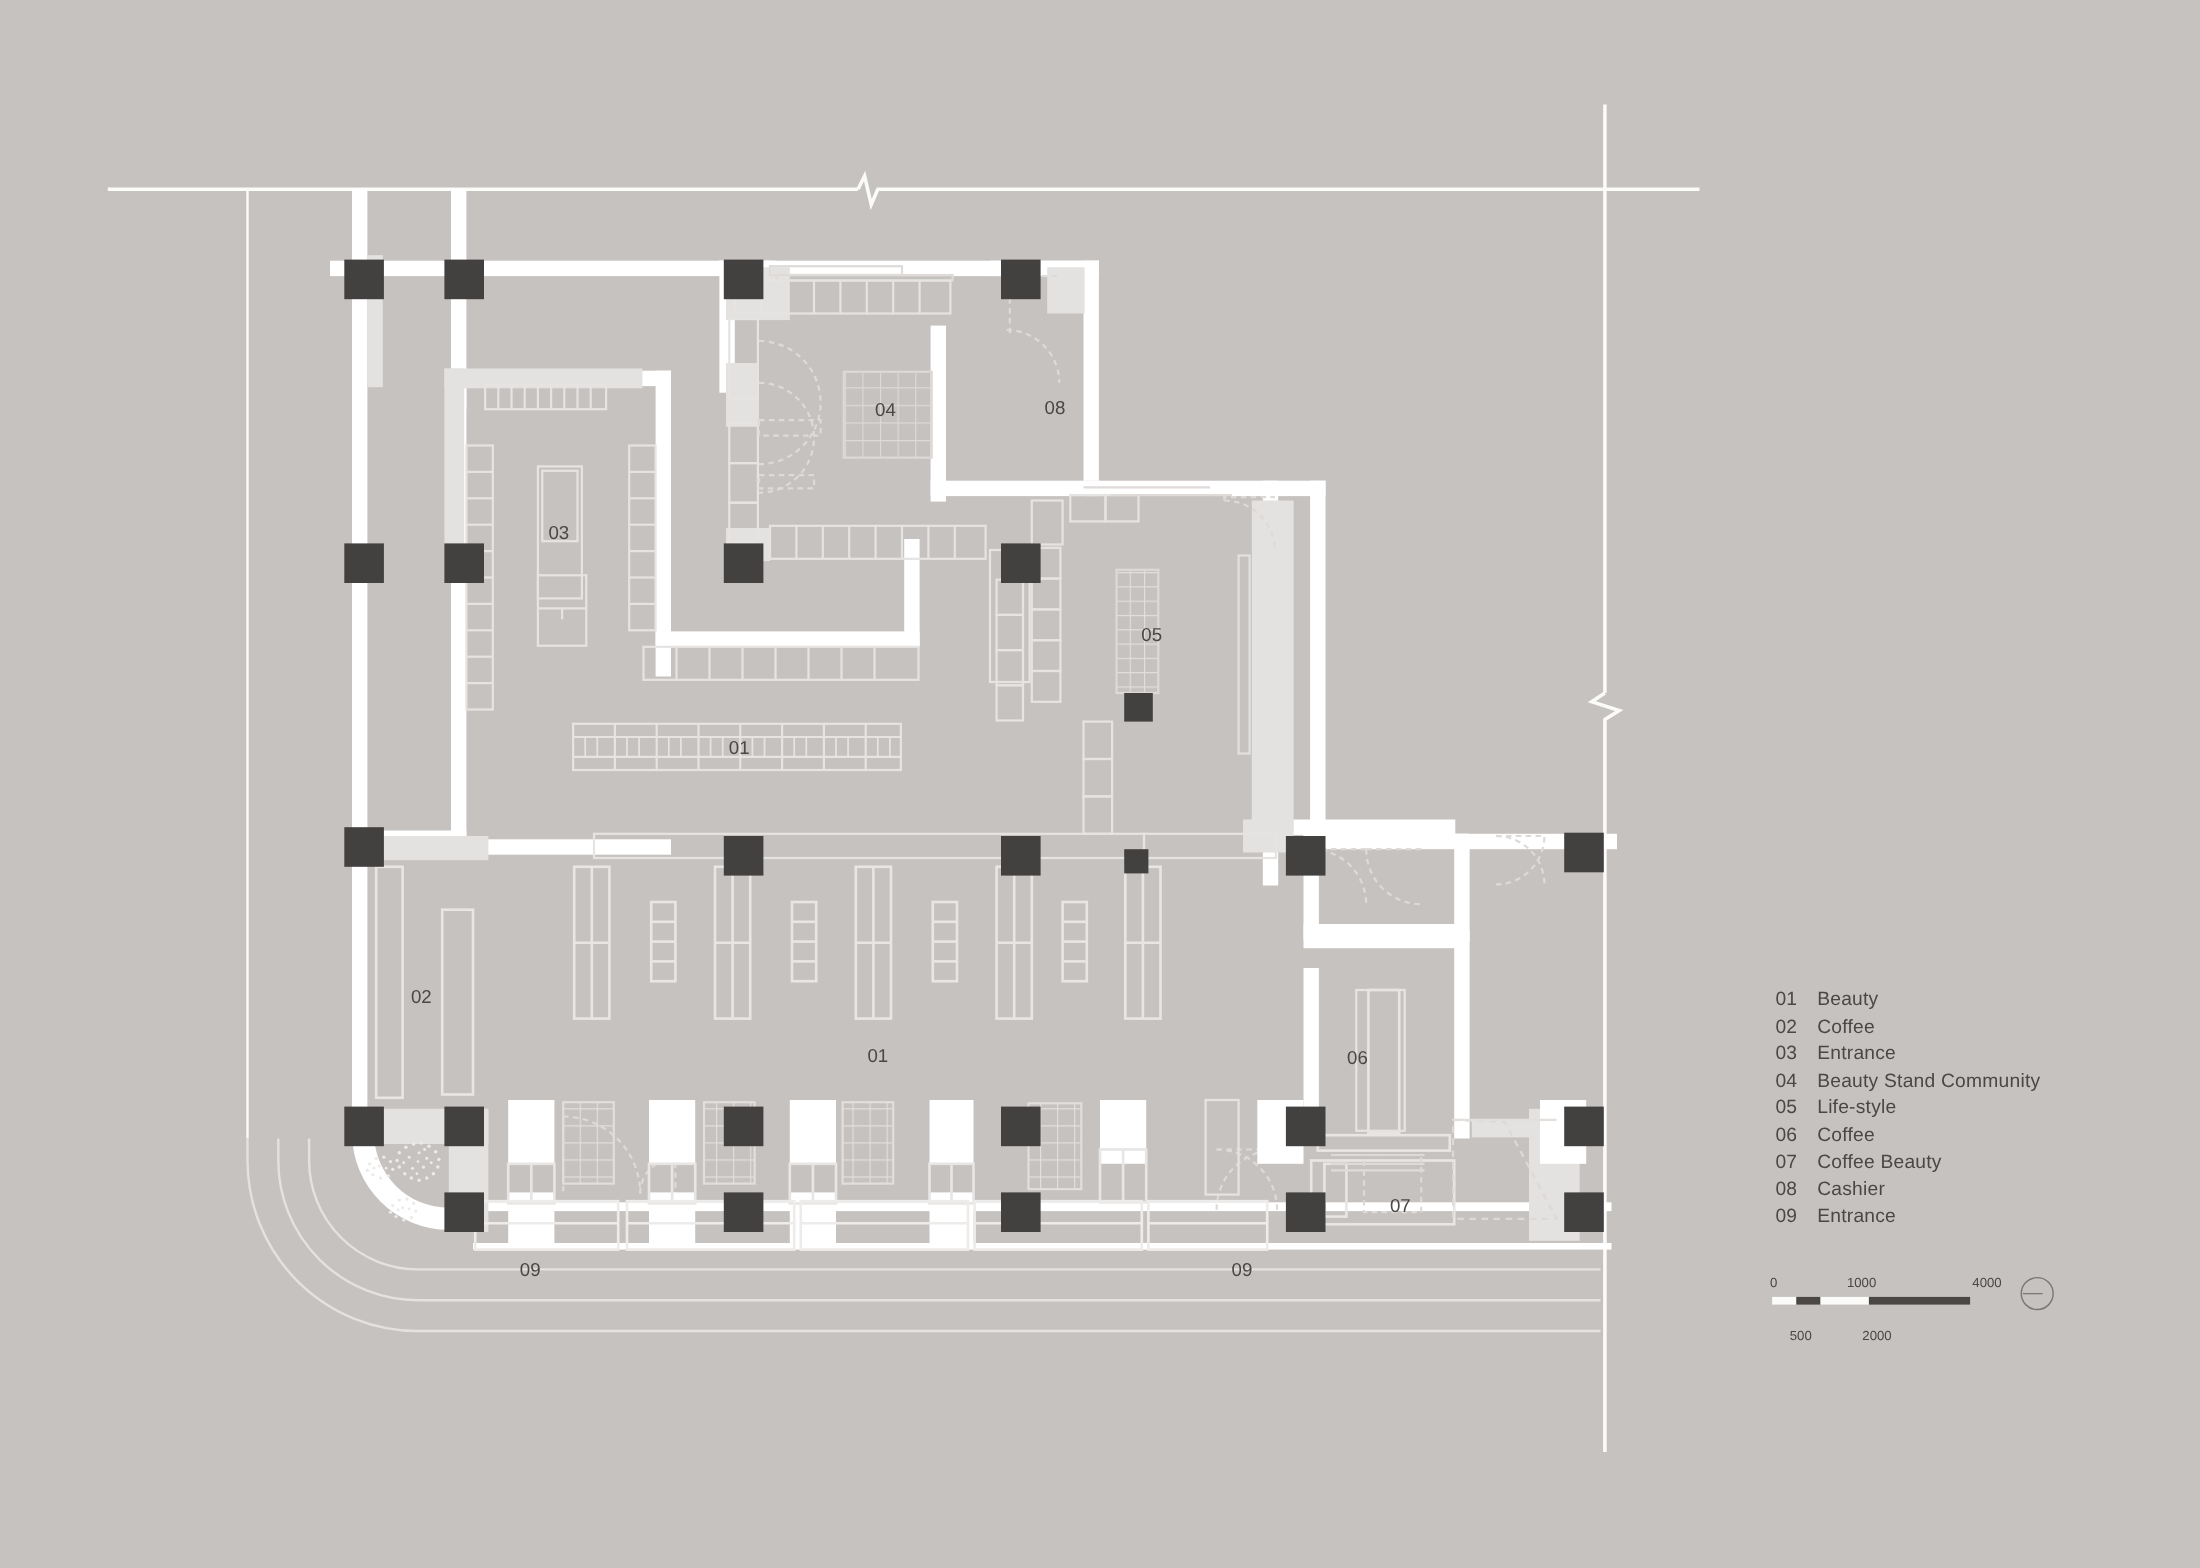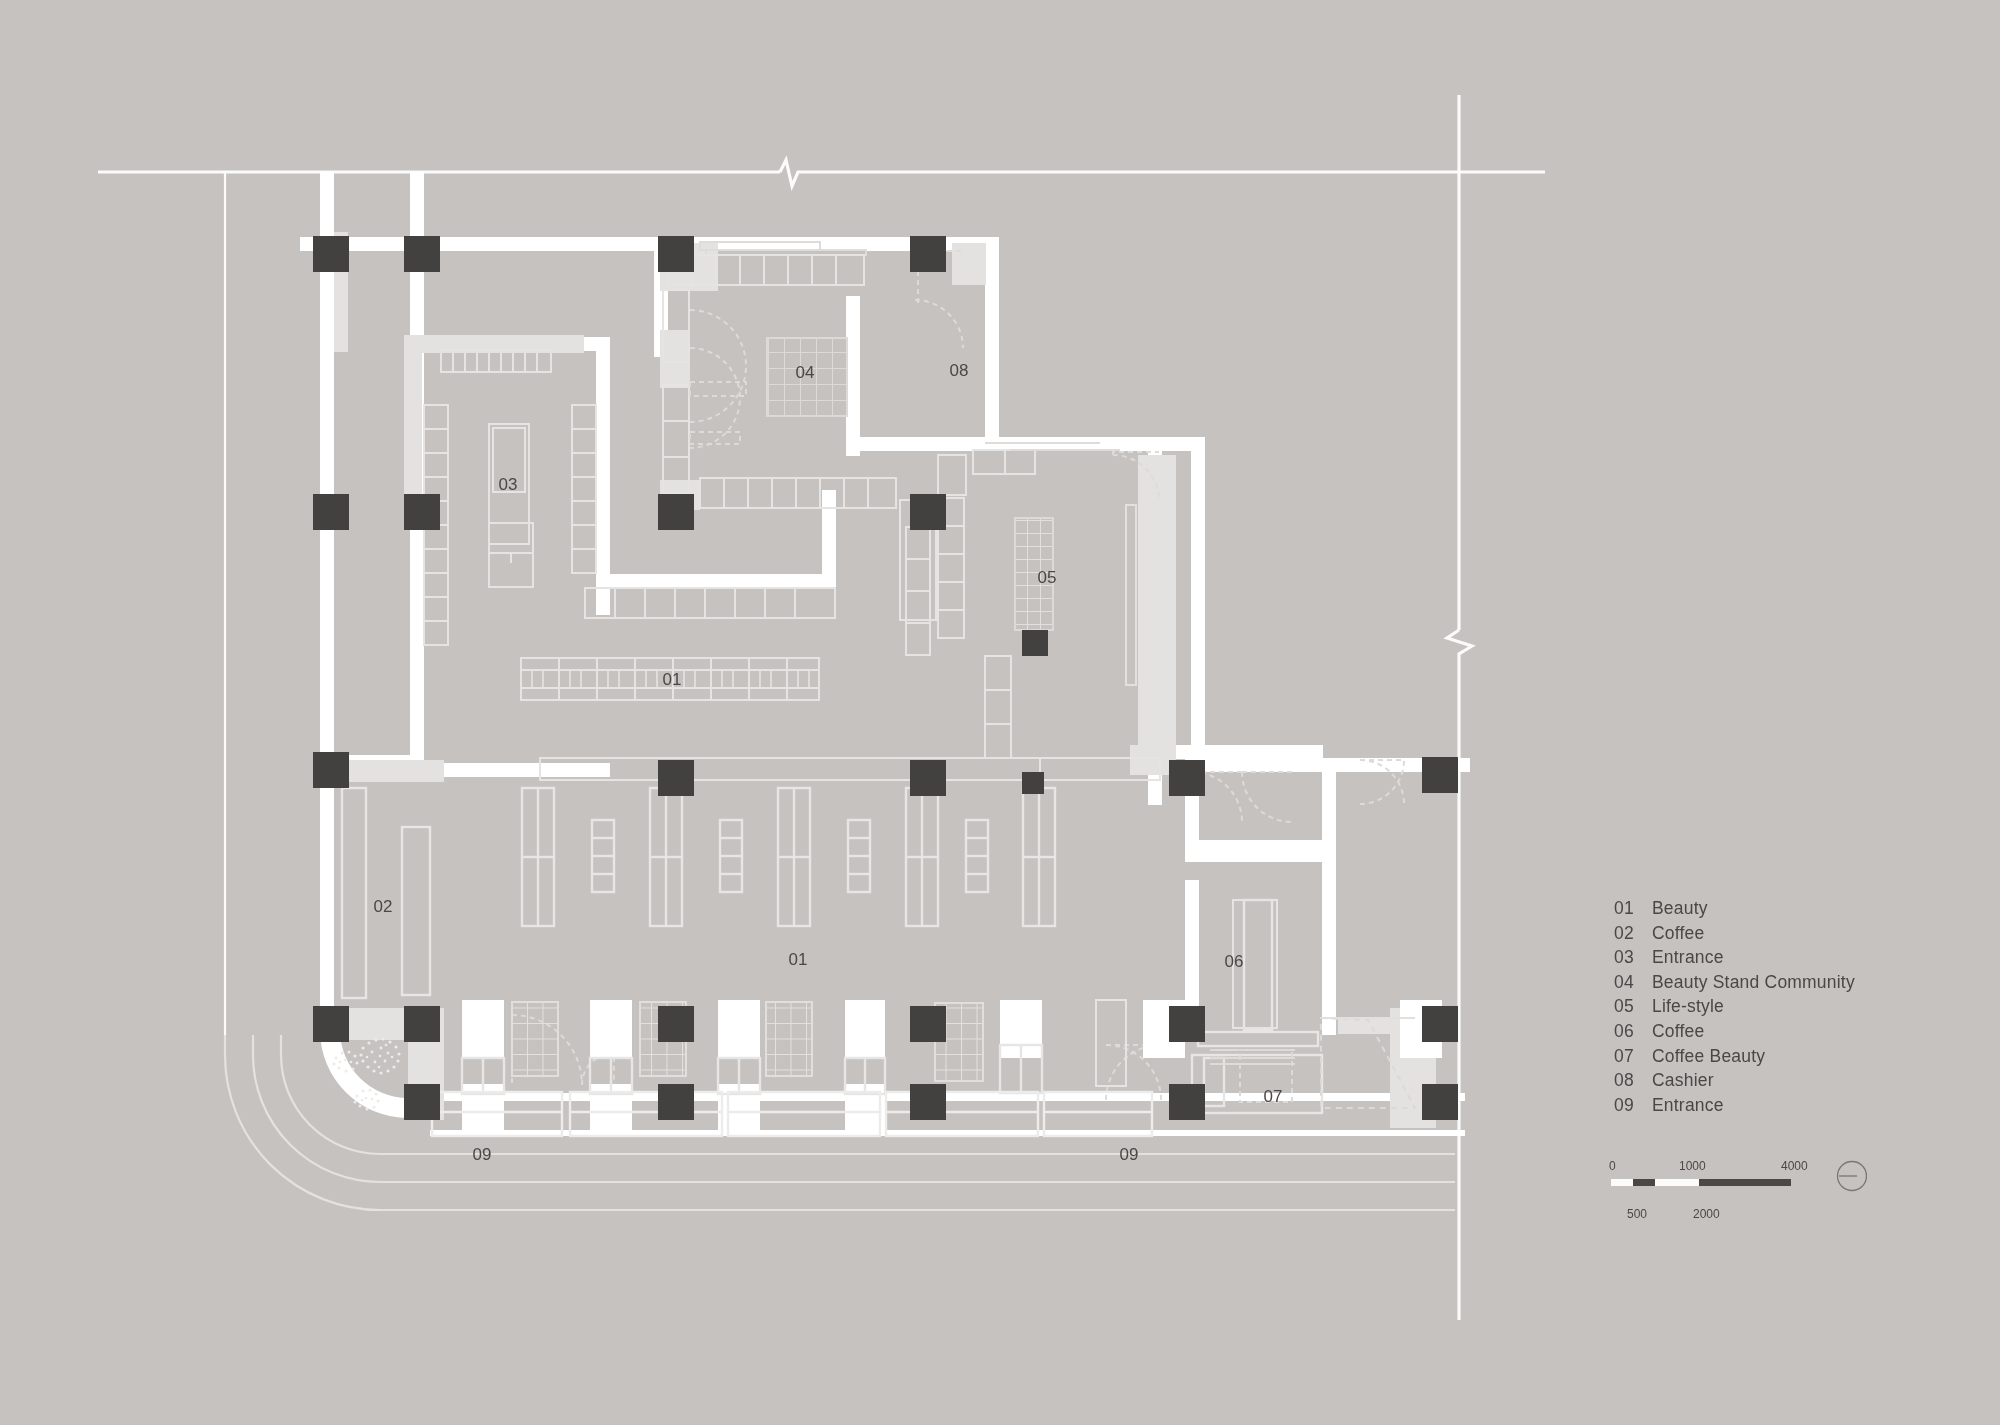--- a/index.html
+++ b/index.html
@@ -592,21 +592,21 @@
       </div>
     </div>
 
 <div id="scalewrap">
       <div class="sc-bar sc-w" style="left: 2px; width: 22px;"></div>
       <div class="sc-bar sc-d" style="left: 24px; width: 22px;"></div>
       <div class="sc-bar sc-w" style="left: 46px; width: 44px;"></div>
       <div class="sc-bar sc-d" style="left: 90px; width: 92px;"></div>
       <div class="sc-lab sc-top" style="left: 0px;">0</div>
       <div class="sc-lab sc-top" style="left: 36px; margin-left: 34px;">1000</div>
-      <div class="sc-lab sc-top" style="left: 172px;">4000</div>
+      <div class="sc-lab sc-top" style="left: 184px;">4000</div>
       <div class="sc-lab sc-bot" style="left: 18px;">500</div>
       <div class="sc-lab sc-bot" style="left: 84px;">2000</div>
     </div>
 
 <svg id="north" viewBox="0 0 34 34">
   <circle cx="17" cy="17" r="14.5" fill="none" stroke="#7a7674" stroke-width="1.3"></circle>
   <line x1="4" y1="17" x2="22" y2="17" stroke="#7a7674" stroke-width="1.3"></line>
 </svg>
 
 </div>

